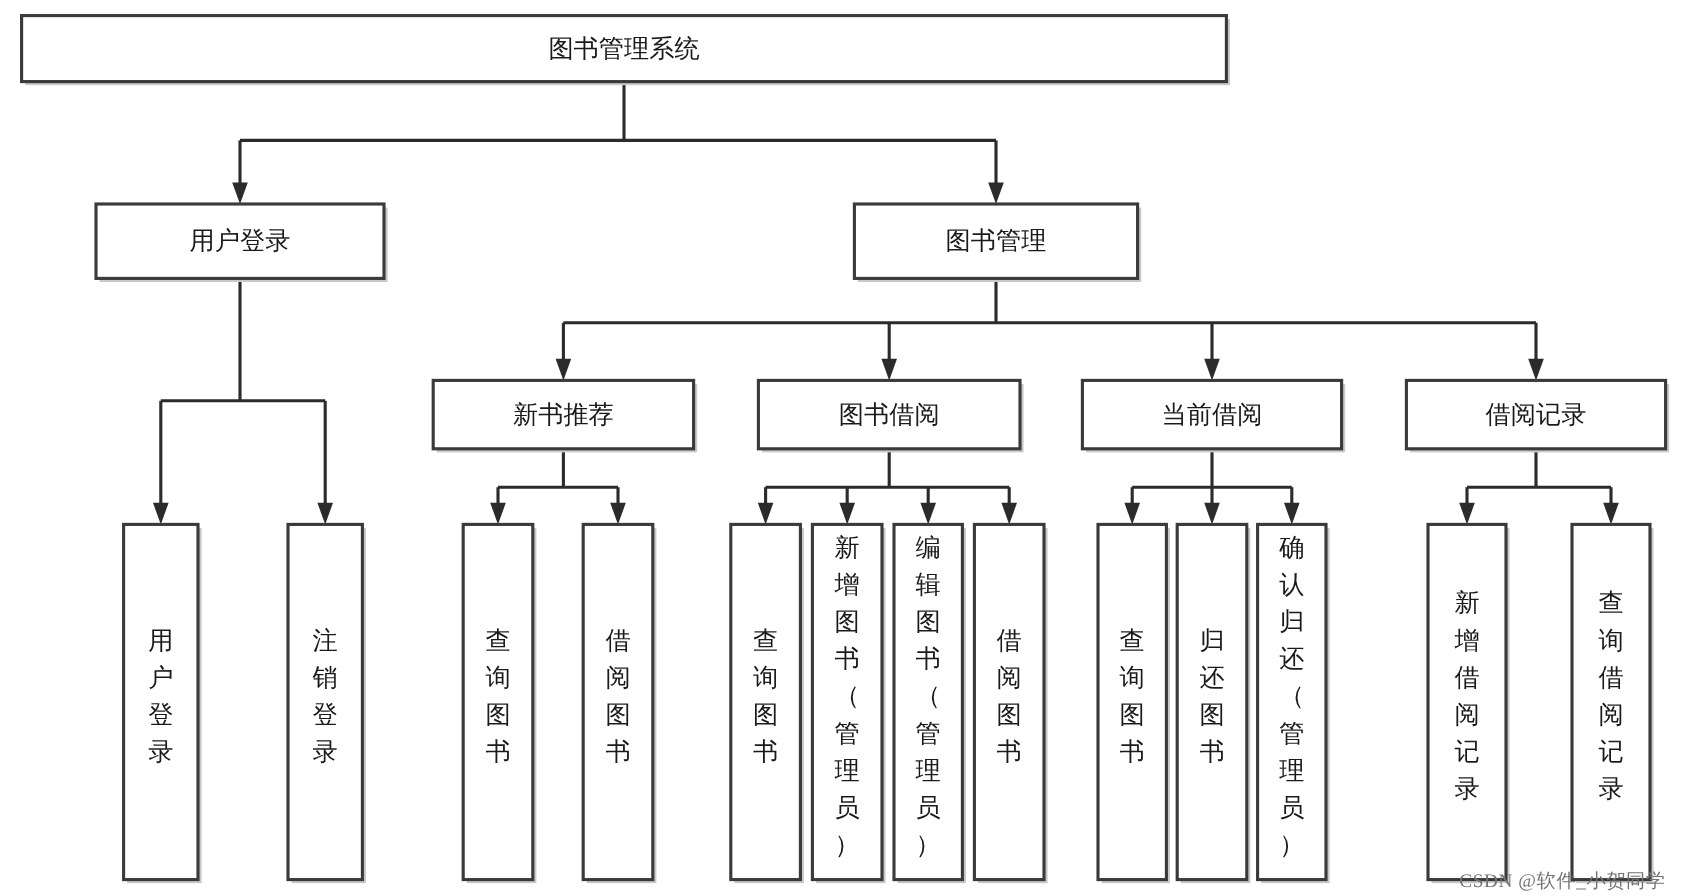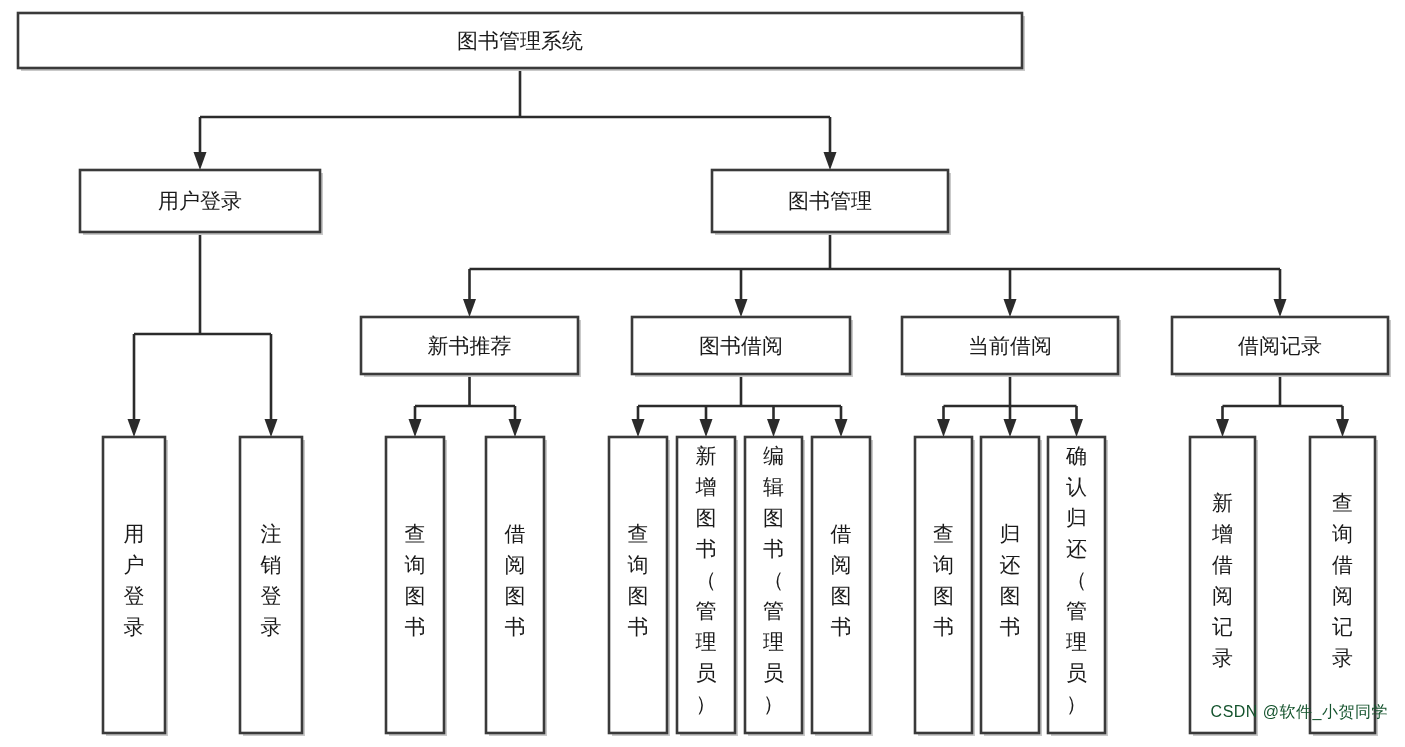--- a/index.html
+++ b/index.html
@@ -54,24 +54,24 @@
   }
   .node-label-vertical {
     font-family: "DejaVu Sans", "Liberation Sans", sans-serif;
     font-size: 21px;
     fill: #1a1a1a;
     text-anchor: middle;
   }
   .watermark {
     position: absolute;
     right: 8px;
-    bottom: 24px;
-    font-family: Liberation Sans, sans-serif;
+    bottom: 2px;
+    font-family: Liberation Serif, serif;
     font-size: 16px;
-    color: #14532d;
+    color: #737373;
     white-space: nowrap;
     letter-spacing: 0.5px;
     user-select: none;
   }
 </style>
 </head>
 <body>
 
 <div id="diagram-root">
   <svg class="canvas" viewBox="0 0 1405 747" xmlns="http://www.w3.org/2000/svg">

